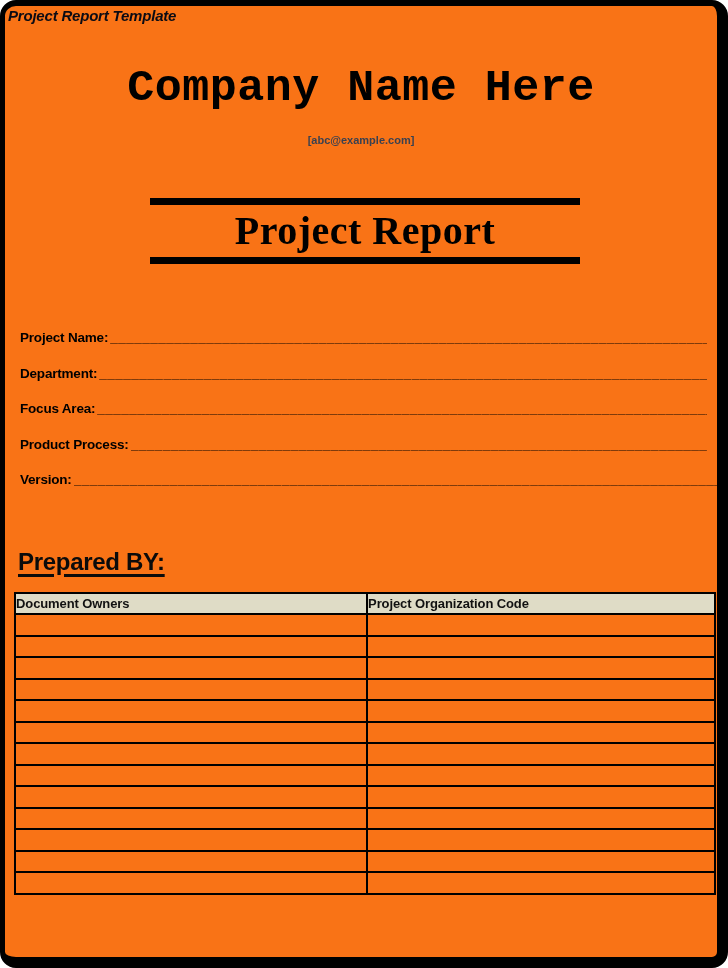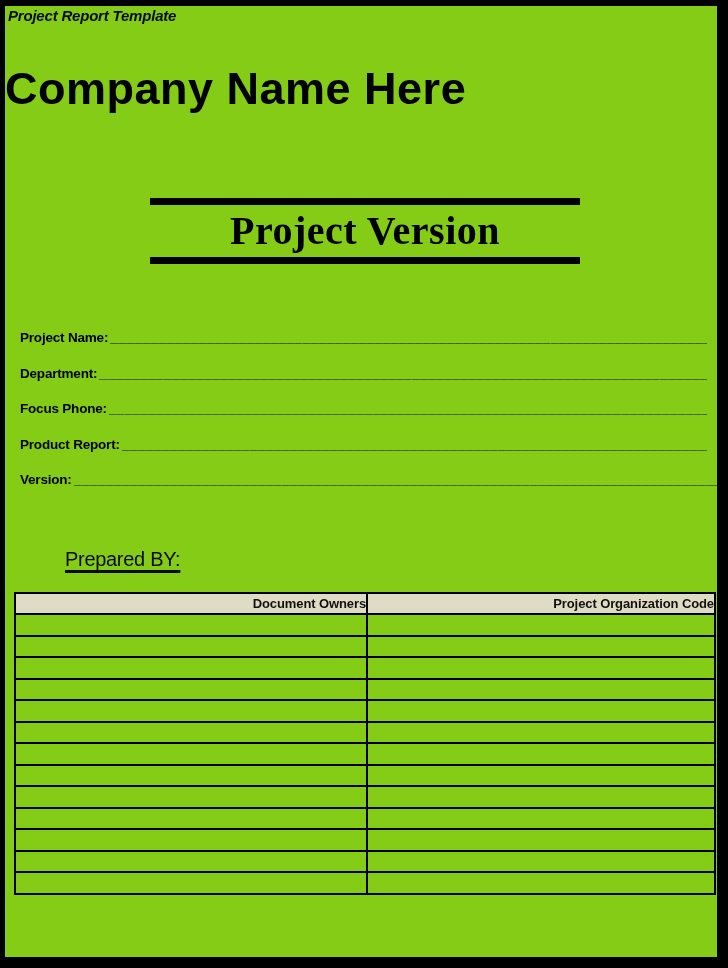--- a/index.html
+++ b/index.html
@@ -3,34 +3,35 @@
 <meta charset="utf-8">
 <style>
   * { margin:0; padding:0; box-sizing:border-box; }
   html,body { width:728px; height:968px; background:#fff; }
   body { font-family:"Liberation Sans", sans-serif; }
 
   .page-frame{
     width:728px; height:968px;
     border-style:solid; border-color:#000;
     border-width:6px 11px 11px 5px;
-    position:relative; background:#84cc16;
+    position:relative; background:#f97316;
     overflow:hidden;
+    border-radius:16px;
   }
 
   .template-label{
     position:absolute; left:3px; top:1px;
     font-size:15px; font-weight:bold; font-style:italic;
     color:#0b0b14; letter-spacing:-0.2px; white-space:nowrap;
   }
 
   .company-name{
     position:absolute; left:0; top:57px; width:100%;
-    text-align:left;
-    font-family:Liberation Sans, sans-serif;
+    text-align:center;
+    font-family:Liberation Mono, monospace;
     font-weight:bold; font-size:45px; color:#000;
     letter-spacing:0.5px; white-space:nowrap;
   }
 
   .address-block{
     position:absolute; left:0; top:126px; width:100%;
     text-align:center;
     font-size:11px; font-weight:bold;
     color:var(--address-text, #3a4150);
     line-height:16px;
@@ -59,80 +60,81 @@
   .field-label{ white-space:nowrap; padding-right:2px; }
   .field-fill{
     flex:1 1 auto; overflow:hidden; white-space:nowrap;
     font-weight:bold; color:#000; letter-spacing:0.5px;
   }
   .vd-row{ display:flex; }
   .version-group{ flex:0 0 53.5%; display:flex; align-items:baseline; margin-right:8px; }
 
   .prepared-heading{
     position:absolute; left:13px; top:542px;
-    font-size:20px; font-weight:normal; color:#0b0b0b;
+    font-size:24px; font-weight:bold; color:#0b0b0b;
     text-decoration:underline;
     text-decoration-thickness:2.5px;
     text-underline-offset:4px;
-    letter-spacing:-0.3px; white-space:nowrap;margin-left:47px;
+    letter-spacing:-0.3px; white-space:nowrap;
   }
 
   .owners-table{
     position:absolute; left:9px; top:586px; width:702px;
     border-collapse:collapse;
     border:2px solid #000;
     table-layout:fixed;
   }
   .owners-table th{
     background:var(--table-header-bg, #dfdcc6);
     border:2px solid #000;
     height:21px;
     font-size:13px; font-weight:bold; color:#111;
-    text-align:right; vertical-align:middle;
+    text-align:left; vertical-align:middle;
     letter-spacing:-0.1px;
   }
   .owners-table td{
     border:2px solid #000;
     height:21.5px;
   }
   .col-left{ width:50.3%; }
 </style>
 </head>
 <body>
 
 <div class="page-frame">
 
   <div class="template-label">Project Report Template</div>
 
   <div class="company-name">Company Name Here</div>
 
   <div class="address-block">
+    <div>[abc@example.com]</div>
   </div>
 
   <div class="title-block">
     <div class="title-rule"></div>
-    <div class="document-title">Project Version</div>
+    <div class="document-title">Project Report</div>
     <div class="title-rule"></div>
   </div>
 
   <div class="fields-block">
     <div class="field-row">
       <span class="field-label">Project Name:</span>
       <span class="field-fill">________________________________________________________________________________________________________________________________________</span>
     </div>
     <div class="field-row">
       <span class="field-label">Department:</span>
       <span class="field-fill">________________________________________________________________________________________________________________________________________</span>
     </div>
     <div class="field-row">
-      <span class="field-label">Focus Phone:</span>
-      <span class="field-fill">________________________________________________________________________________________________________________________________________</span>
-    </div>
-    <div class="field-row">
-      <span class="field-label">Product Report:</span>
+      <span class="field-label">Focus Area:</span>
+      <span class="field-fill">________________________________________________________________________________________________________________________________________</span>
+    </div>
+    <div class="field-row">
+      <span class="field-label">Product Process:</span>
       <span class="field-fill">________________________________________________________________________________________________________________________________________</span>
     </div>
     <div class="field-row vd-row">
       <span class="version-group">
         <span class="field-label">Version:</span>
         <span class="field-fill">________________________________________________________________________________________________________________________________________</span>
       </span>
 
     </div>
   </div>

